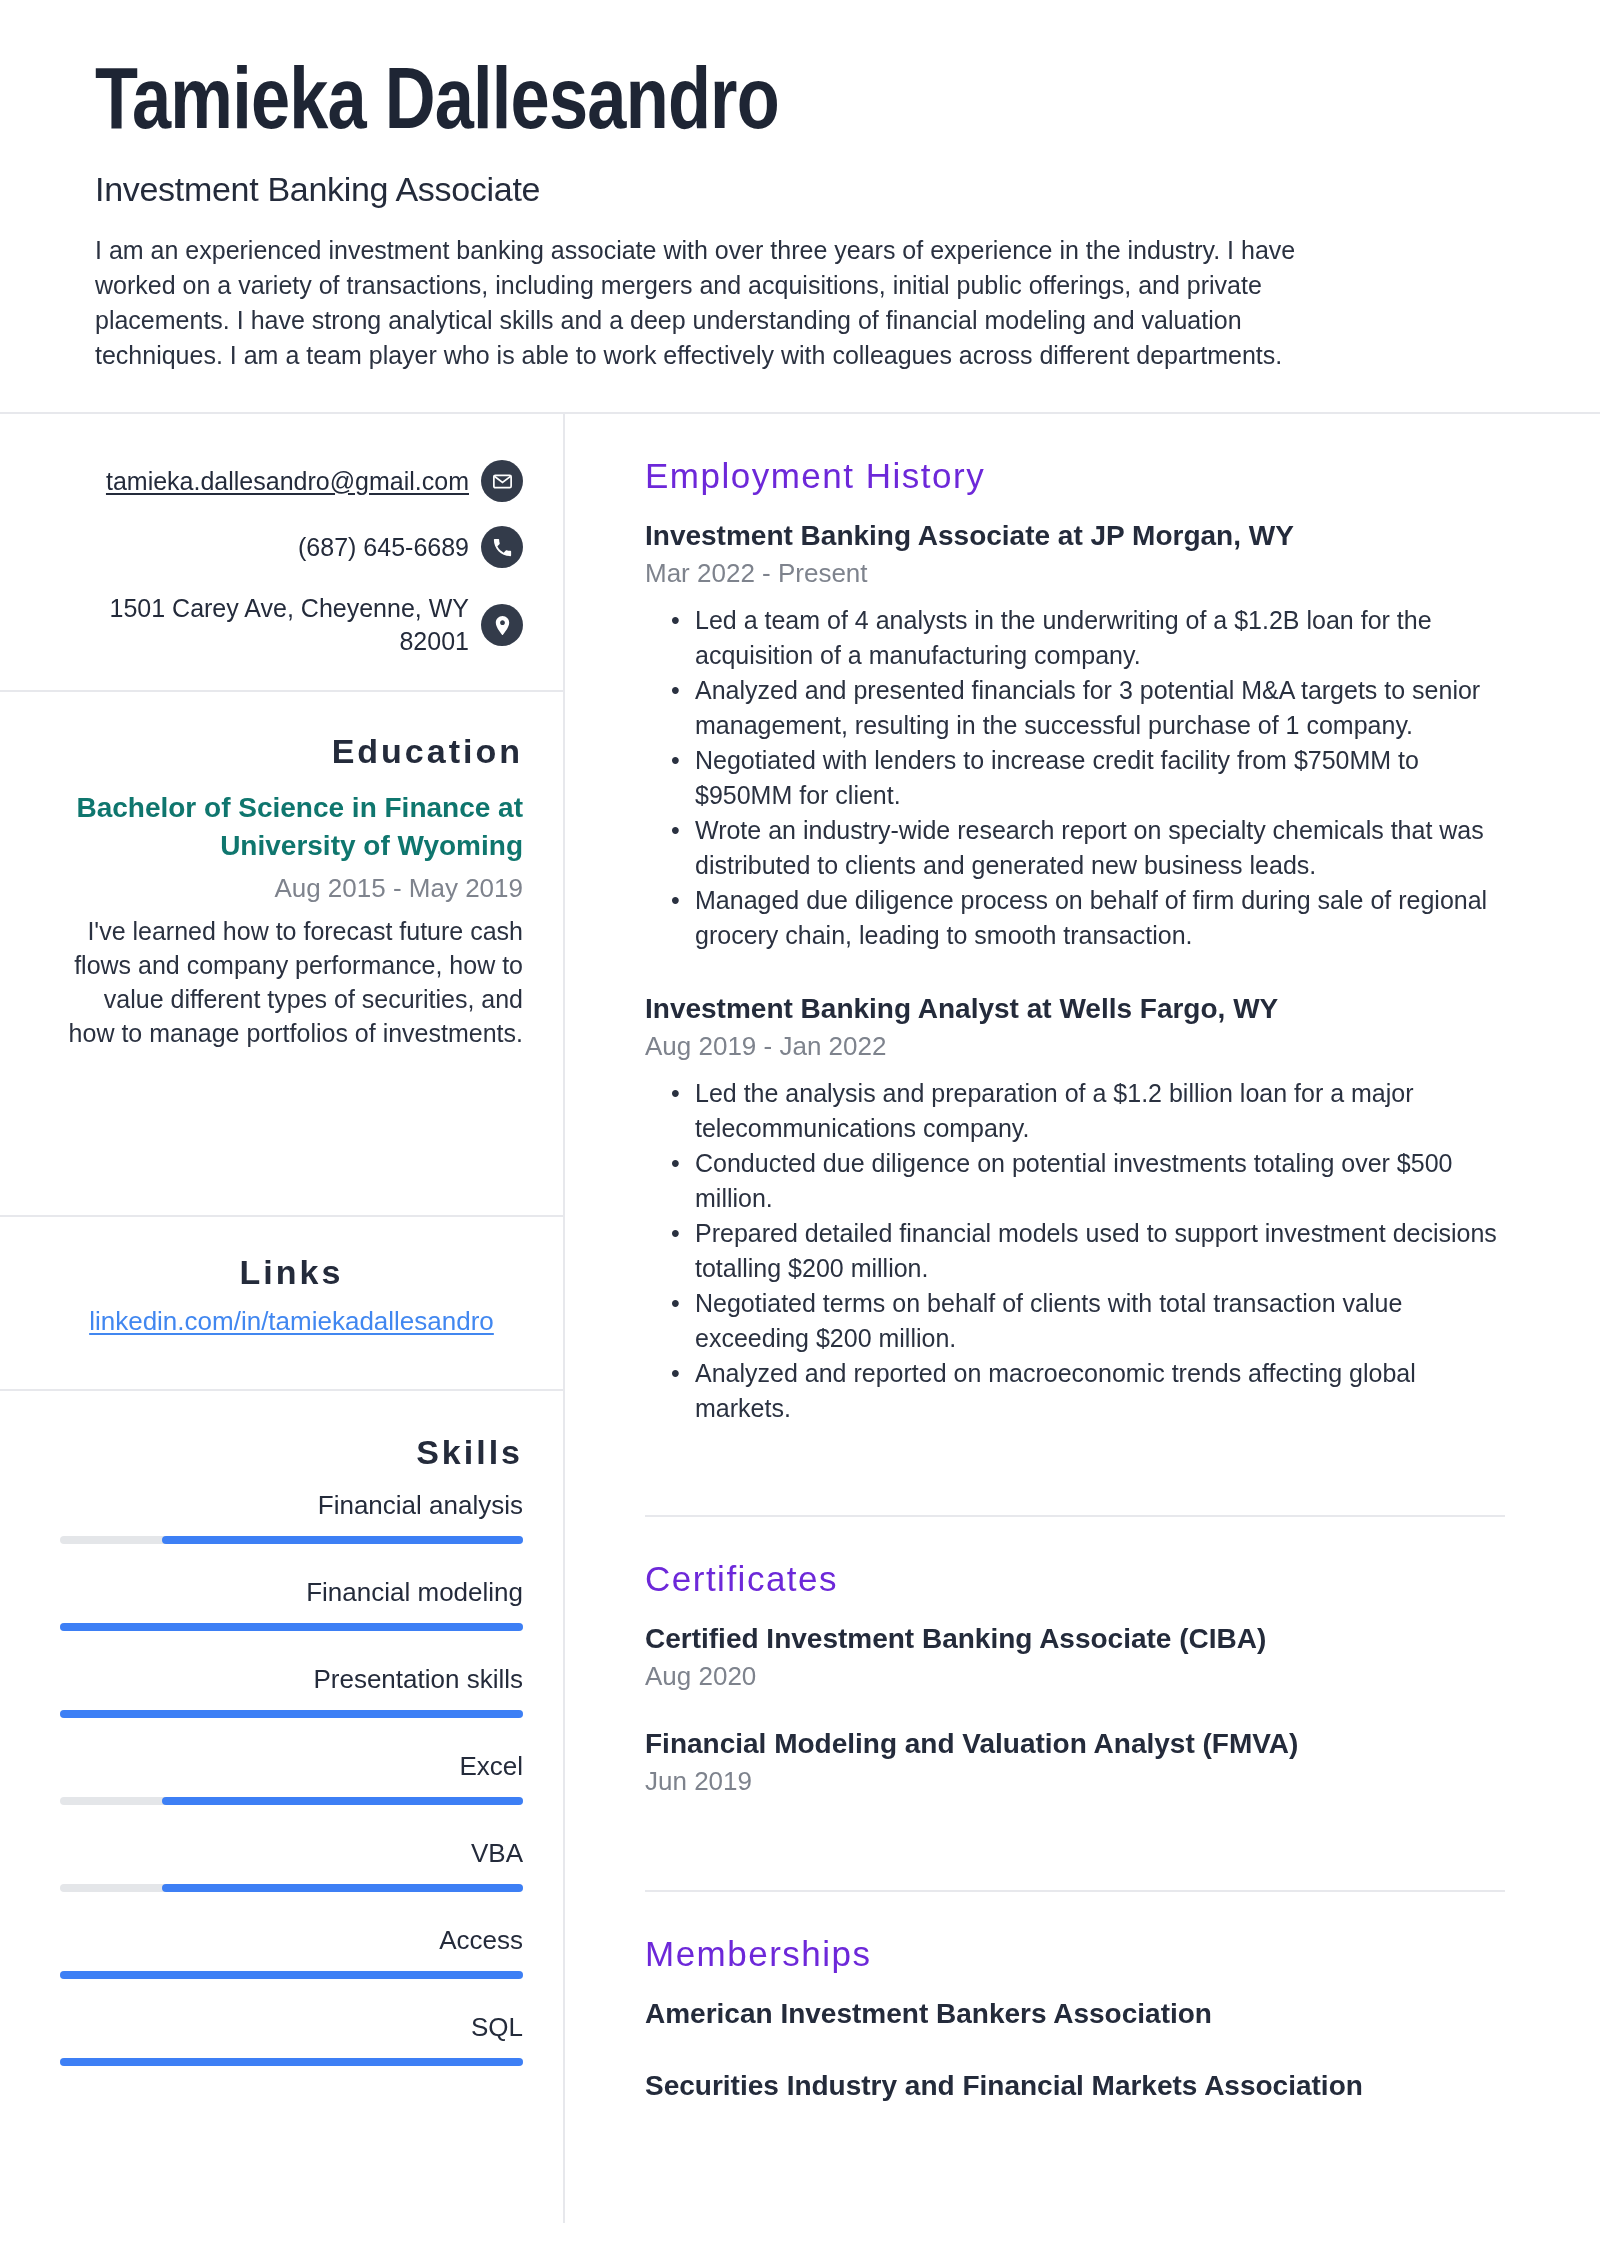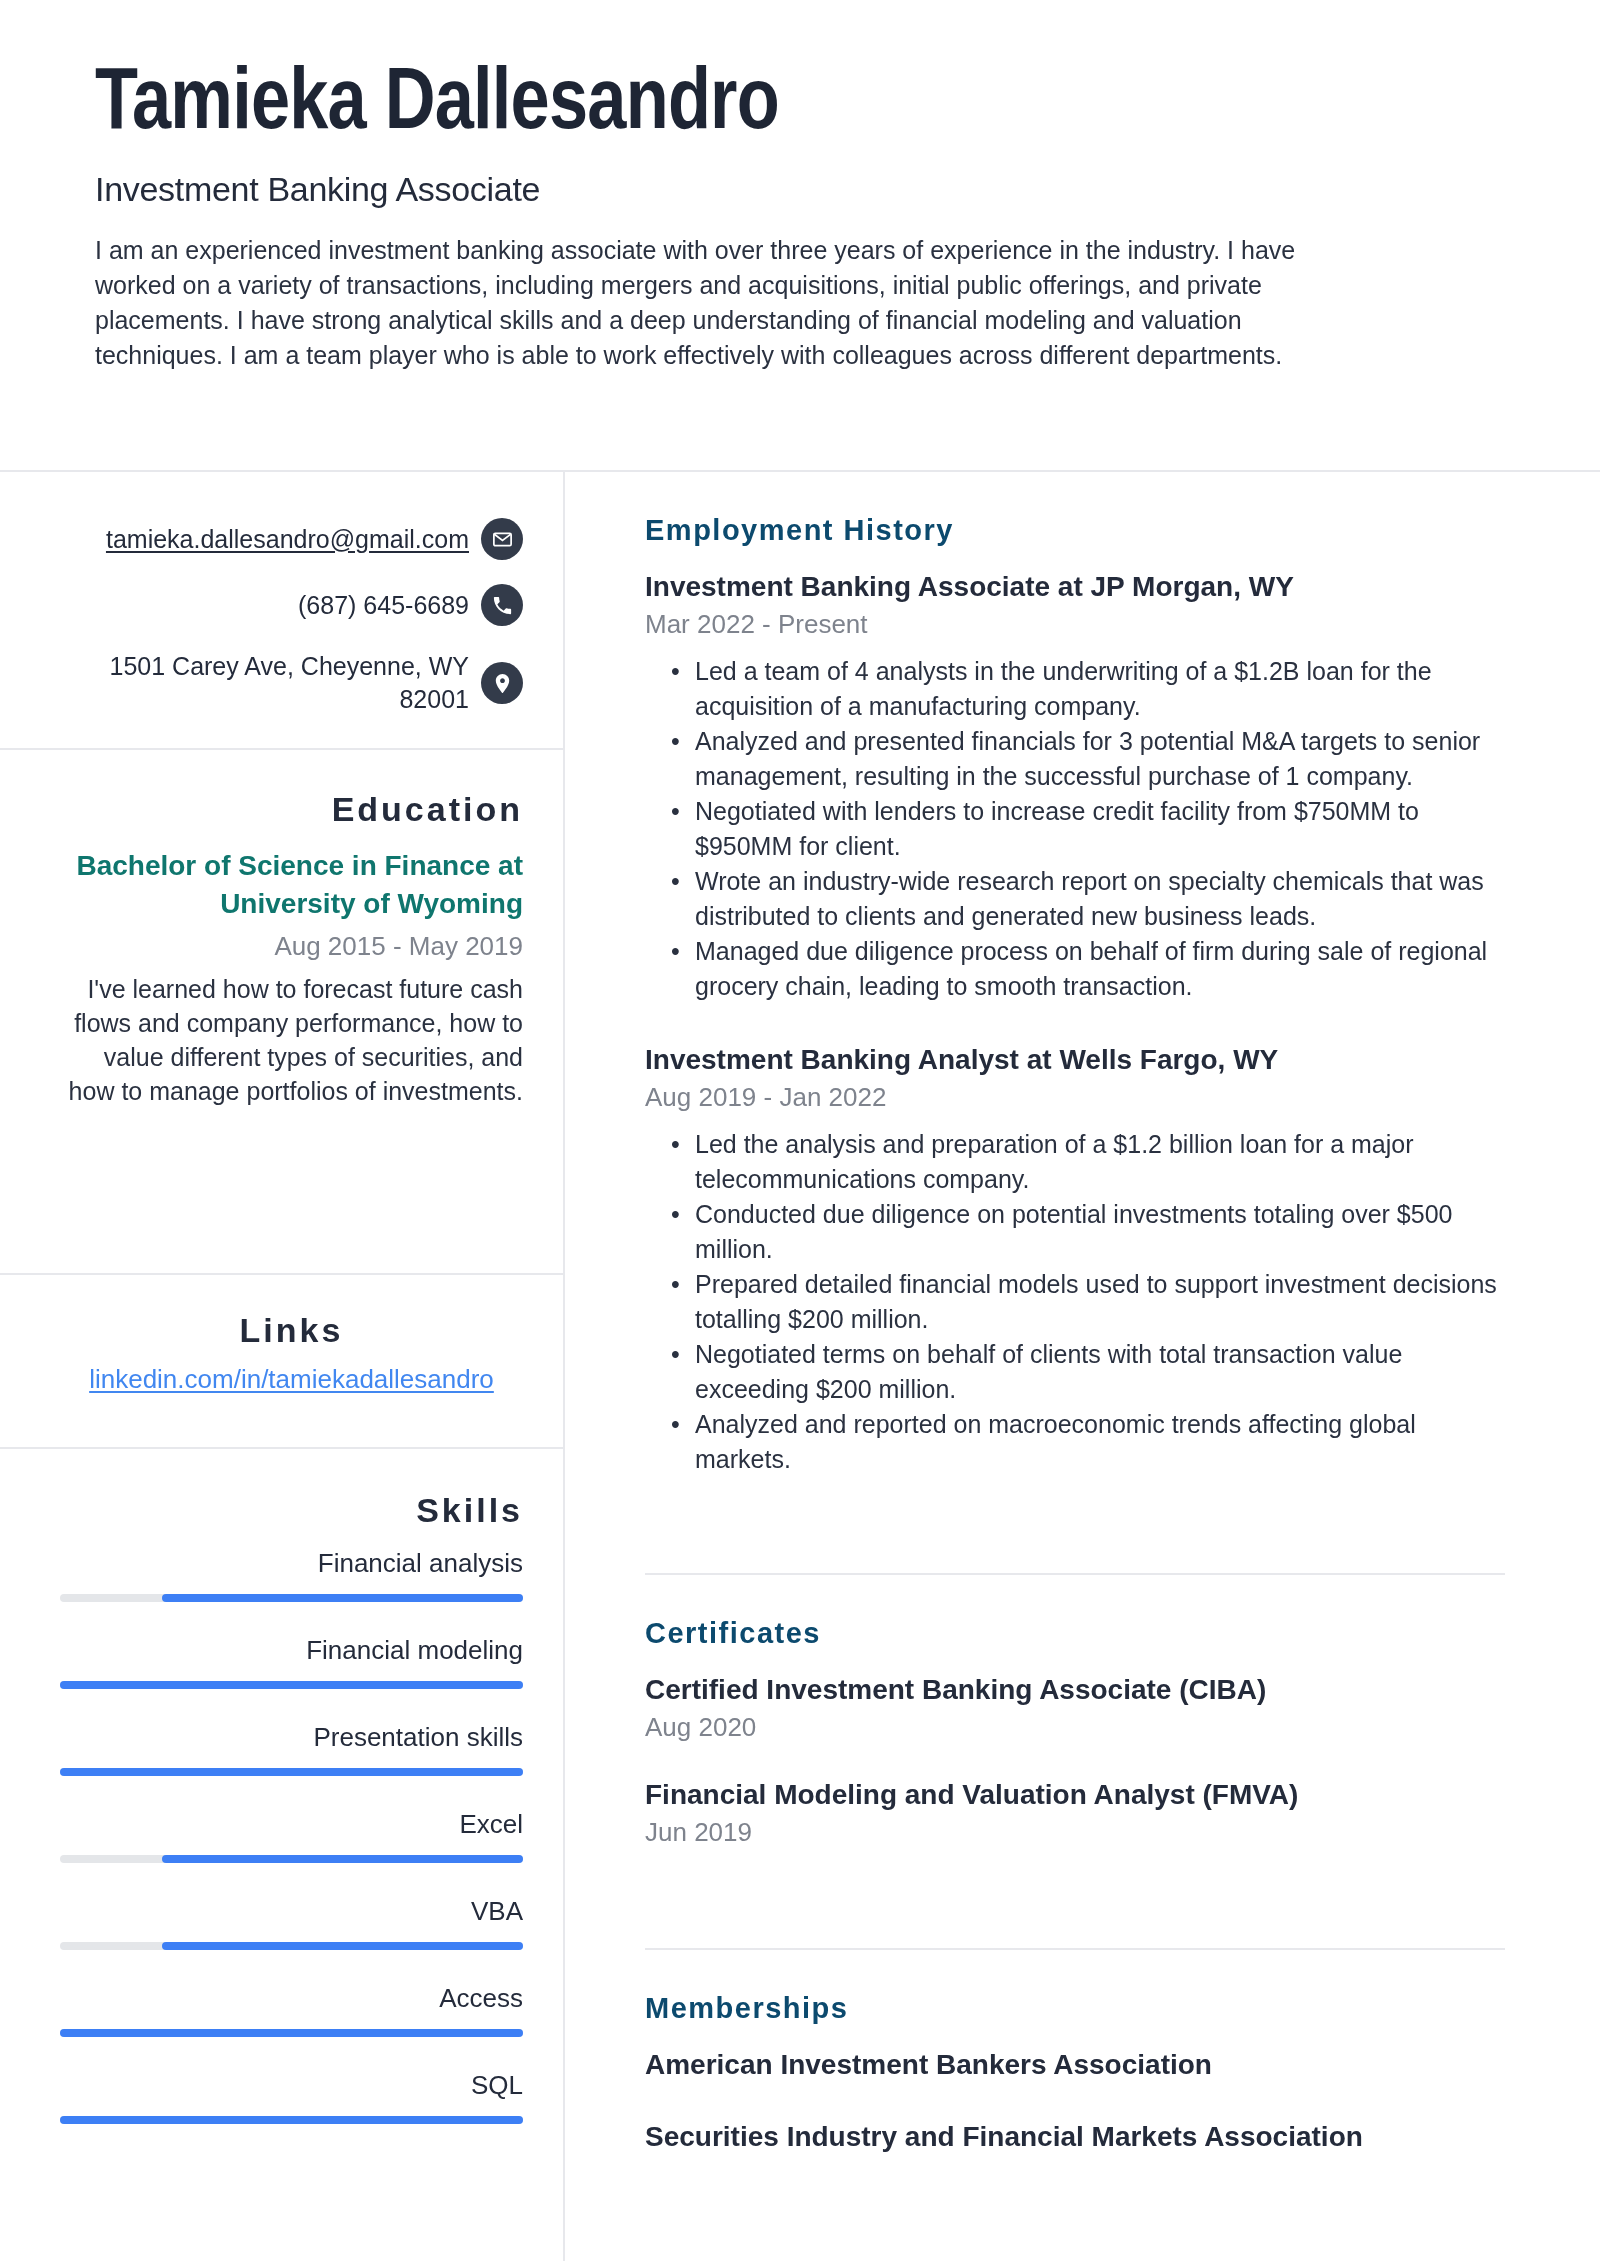--- a/index.html
+++ b/index.html
@@ -1,21 +1,21 @@
 <!DOCTYPE html>
 <html><head>
 <meta charset="utf-8">
 <style>
   * { margin:0; padding:0; box-sizing:border-box; }
   html,body { background:#ffffff; }
   body { font-family:"Liberation Sans","DejaVu Sans",sans-serif; color:#242b3b; }
   .page { width:1600px; height:2261px; background:#fff; overflow:hidden; position:relative; }
 
   
-  .header { height:472px; padding:52px 95px 0 95px; border-bottom:2px solid #e7e8ec; }
+  .header { height:414px; padding:52px 95px 0 95px; border-bottom:2px solid #e7e8ec; }
   .name { font-size:88px; font-weight:600; color:#1e2534; letter-spacing:-1px;
           transform:scaleX(0.80); transform-origin:left center; white-space:nowrap; line-height:1.05; }
   .role { font-size:34px; font-weight:400; color:#242b3b; margin-top:26px; letter-spacing:-0.3px; }
   .summary { font-size:25px; line-height:35px; color:#2a3140; margin-top:24px; max-width:1210px; }
 
   
   .cols { display:flex; height:1809px; }
   .sidebar { width:565px; flex:none; border-right:2px solid #e7e8ec; }
   .main { flex:1; padding:0 95px 0 80px; }
 
@@ -43,21 +43,21 @@
 
   .skills-sec { padding-top:42px; }
   .skill { margin-bottom:33px; }
   .skill-label { font-size:26px; color:#242b3b; }
   .bar { margin-top:15px; height:8px; border-radius:4px; background:#e4e6e9; position:relative; }
   .bar-fill { position:absolute; right:0; top:0; height:8px; border-radius:4px; background:#3d7ff5; }
 
   
   .main-sec { padding-top:42px; overflow:hidden; }
   .main-sec.bordered { border-bottom:2px solid #e7e8ec; }
-  .sec-head-main { font-size:29px; font-weight:bold; letter-spacing:1.5px; color:#0c4a6e; margin-bottom:24px; }
+  .sec-head-main { font-size:35px; font-weight:normal; letter-spacing:1.5px; color:#6d28d9; margin-bottom:24px; }
   .employment-sec { height:1103px; }
   .job + .job { margin-top:40px; }
   .job-head { font-size:28px; font-weight:bold; color:#242b3b; }
   .job-date { font-size:26px; color:#7e838d; margin-top:6px; margin-bottom:14px; }
   ul.bullets { list-style:none; }
   ul.bullets li { font-size:25px; line-height:35px; color:#2a3140; position:relative; padding-left:50px; }
   ul.bullets li::before { content:"\2022"; position:absolute; left:26px; top:0; color:#2a3140; }
 
   .certificates-sec { height:375px; }
   .cert + .cert { margin-top:36px; }

